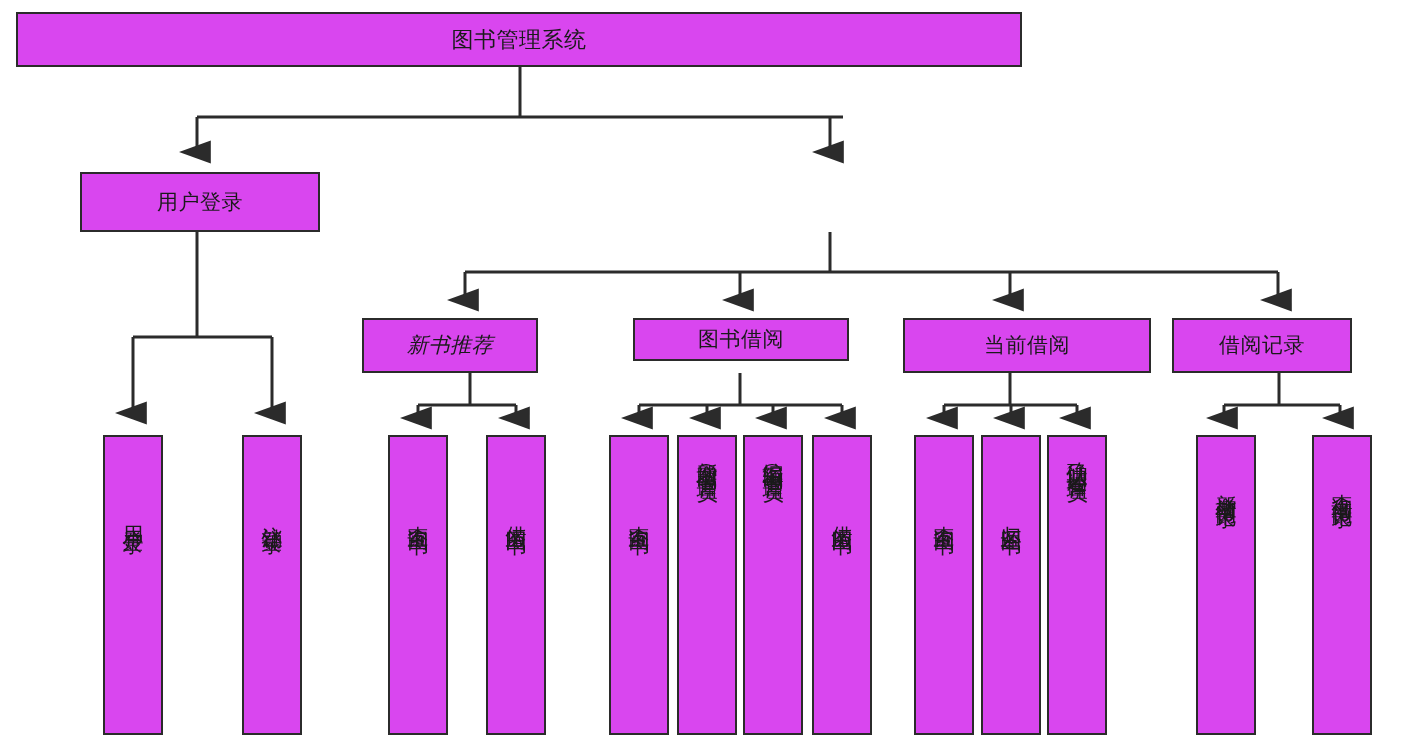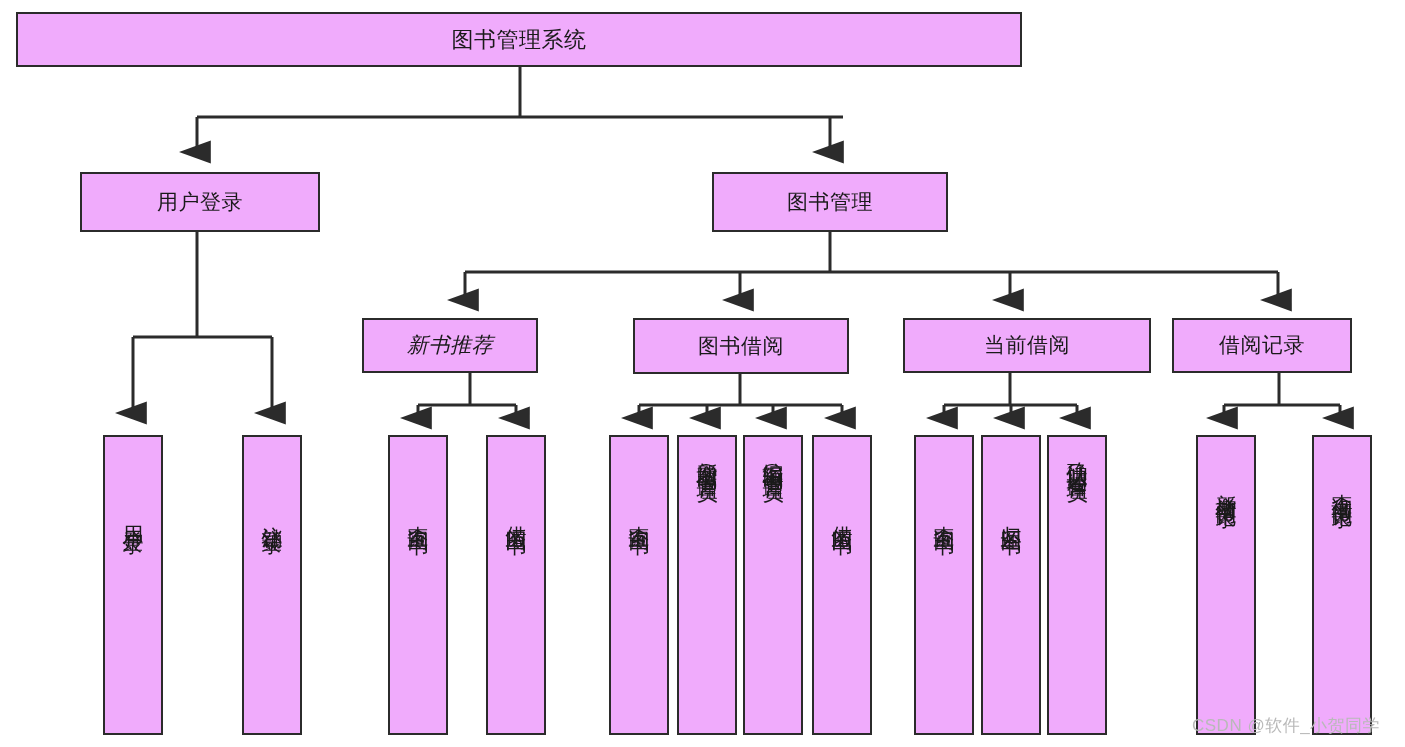--- a/index.html
+++ b/index.html
@@ -21,21 +21,21 @@
     position: absolute;
     left: 0;
     top: 0;
     width: 1405px;
     height: 747px;
     pointer-events: none;
   }
   .node {
     position: absolute;
     box-sizing: border-box;
-    background: #f0abfc;
+    background: #d946ef;
     border: 2px solid #2b2b2b;
     display: flex;
     align-items: center;
     justify-content: center;
     color: #1a1a1a;
   }
   .node .label {
     text-align: center;
     line-height: 1.18;
     letter-spacing: 0.5px;
@@ -125,28 +125,25 @@
     </g>
   </svg>
 
   <div class="node horiz title" style="left:16px; top:12px; width:1006px; height:55px;">
     <span class="label">图书管理系统</span>
   </div>
 
   <div class="node horiz" style="left:80px; top:172px; width:240px; height:60px;">
     <span class="label">用户登录</span>
   </div>
-  <div class="node horiz" style="left:712px; top:172px; width:236px; height:60px;">
-    <span class="label">图书管理</span>
-  </div>
 
   <div class="node horiz" style="left:362px; top:318px; width:176px; height:55px;font-style:italic;">
     <span class="label">新书推荐</span>
   </div>
-  <div class="node horiz" style="left:633px; top:318px; width:216px; height:56px;">
+  <div class="node horiz" style="left:633px; top:318px; width:216px; height:43px;">
     <span class="label">图书借阅</span>
   </div>
   <div class="node horiz" style="left:903px; top:318px; width:248px; height:55px;">
     <span class="label">当前借阅</span>
   </div>
   <div class="node horiz" style="left:1172px; top:318px; width:180px; height:55px;">
     <span class="label">借阅记录</span>
   </div>
 
   <div class="node vert" style="left:103px; top:435px; width:60px; height:300px; padding-top:72px;">
@@ -186,15 +183,14 @@
     <span class="label">确认归还（管理员）</span>
   </div>
 
   <div class="node vert" style="left:1196px; top:435px; width:60px; height:300px; padding-top:40px;">
     <span class="label">新增借阅记录</span>
   </div>
   <div class="node vert" style="left:1312px; top:435px; width:60px; height:300px; padding-top:40px;">
     <span class="label">查询借阅记录</span>
   </div>
 
-  <div class="watermark" style="left:1192px; top:714px;">CSDN @软件_小贺同学</div>
 
 </div>
 
 </body></html>

